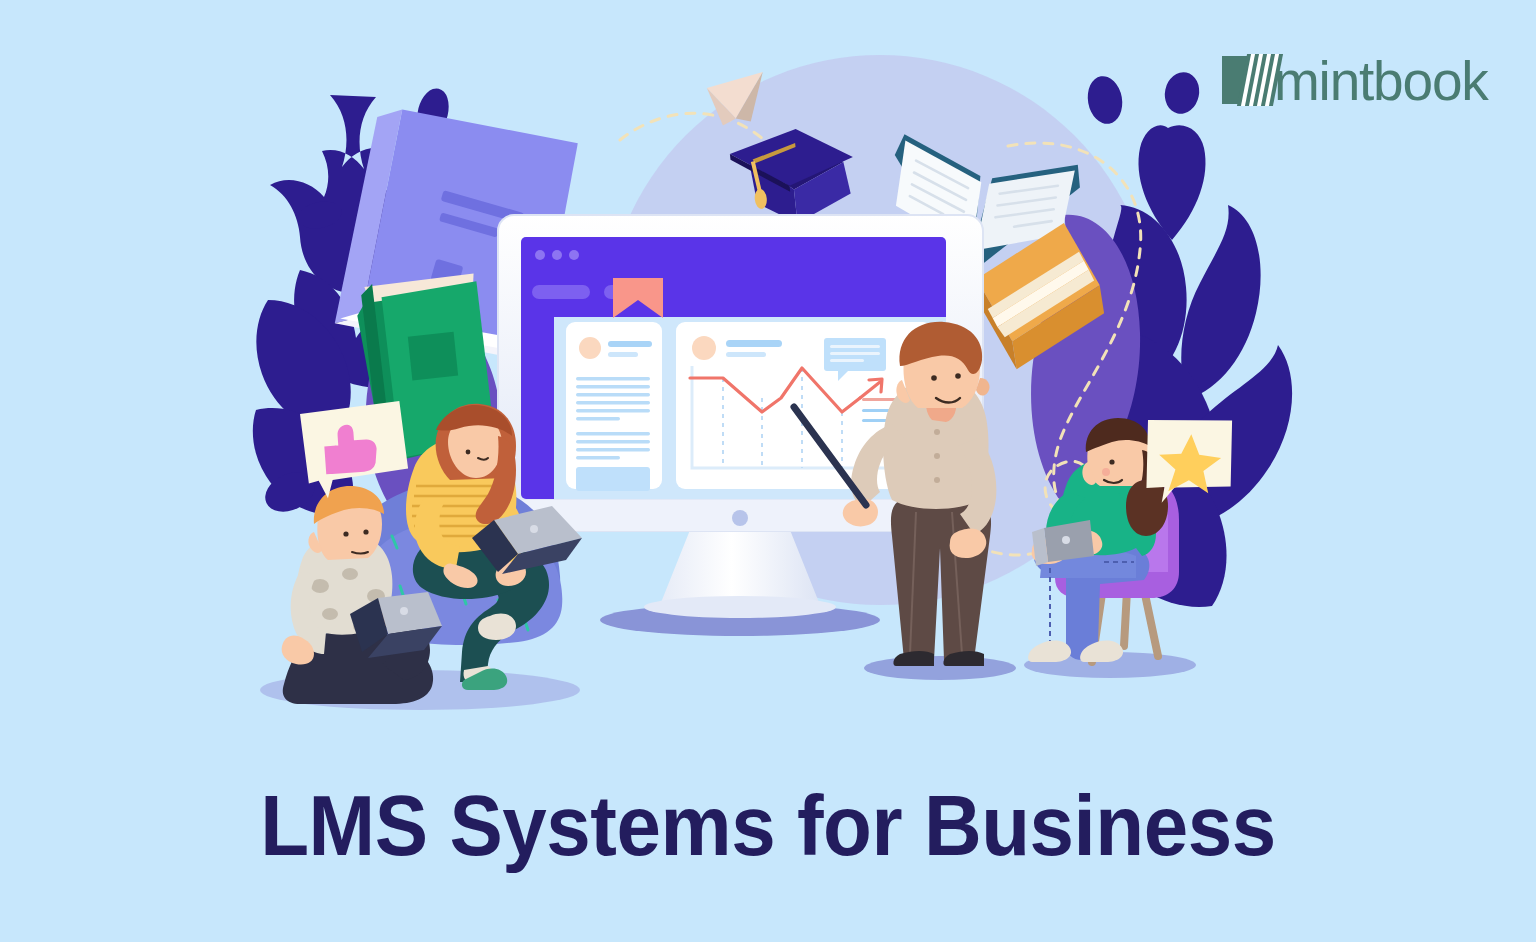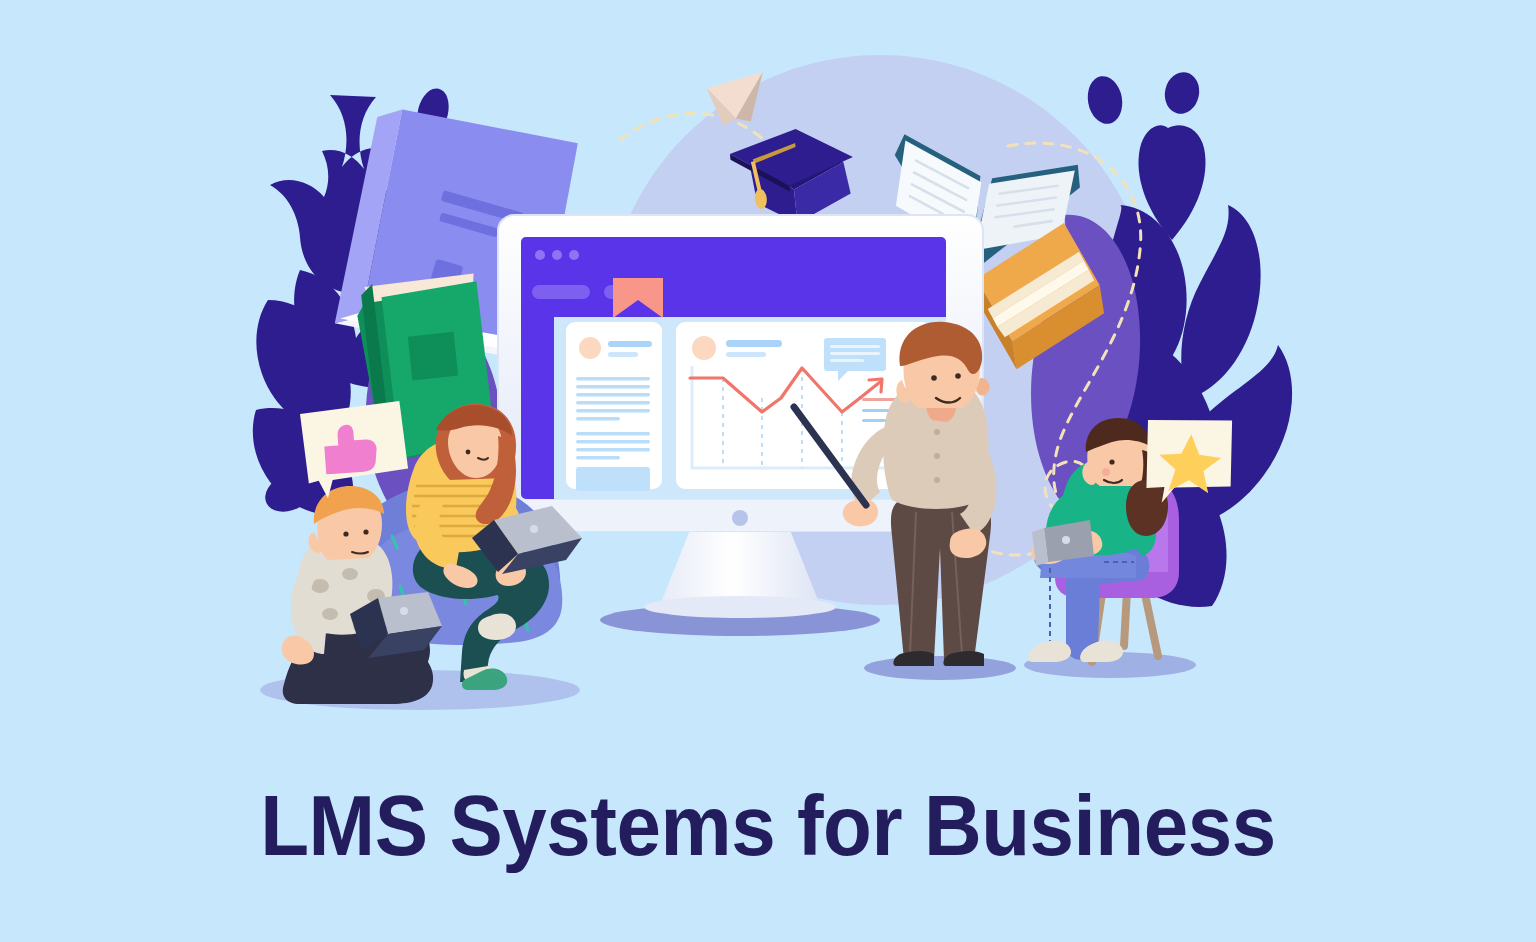--- a/index.html
+++ b/index.html
@@ -481,16 +481,28 @@
       </g>
 
       <g transform="translate(1148 420) rotate(3)">
         <path d="M0 0 L84 -4 L86 62 L30 66 L18 82 L20 66 L2 68 Z" fill="#fbf6e3"></path>
         <path d="M44 12 L53 32 L75 34 L58 48 L64 70 L44 58 L24 70 L30 48 L13 34 L35 32 Z" fill="#ffcf5c"></path>
       </g>
 
     </g>
   </svg>
 
+  <div id="logo">
+    <span class="mark">
+      <span class="blk"></span>
+      <span class="bars">
+        <i style="left:4px"></i>
+        <i style="left:12px"></i>
+        <i style="left:20px"></i>
+        <i style="left:28px"></i>
+      </span>
+    </span>
+    <span class="word">mintbook</span>
+  </div>
 
   <div id="title">LMS Systems for Business</div>
 
 </div>
 
 </body></html>

